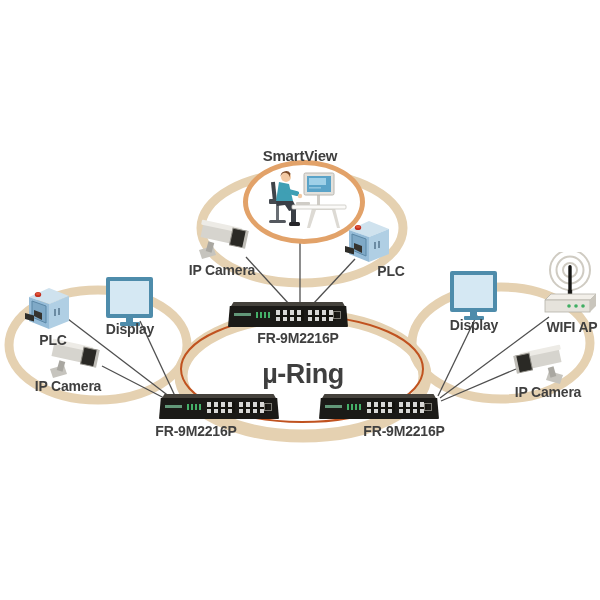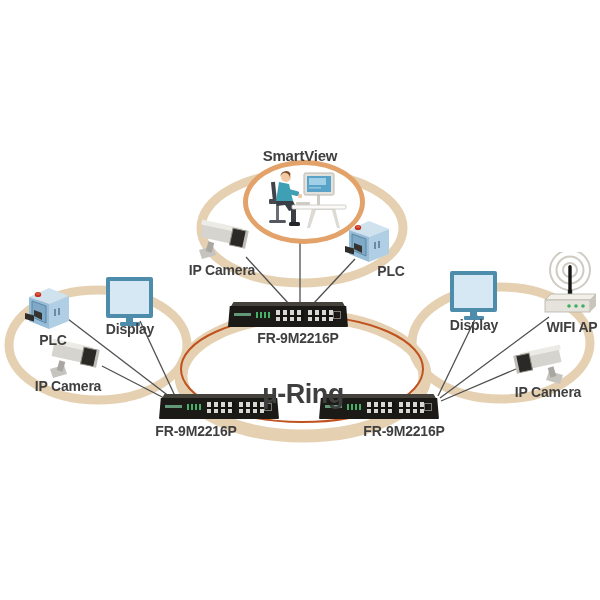--- a/index.html
+++ b/index.html
@@ -216,21 +216,21 @@
     <div class="sw-leds"></div>
     <div class="sw-ports g1"></div>
     <div class="sw-ports g2"></div>
     <div class="sw-uplink"></div>
   </div>
 
   <div class="lbl title" style="left:300px;top:148px;">SmartView</div>
   <div class="lbl" style="left:222px;top:263px;">IP Camera</div>
   <div class="lbl" style="left:391px;top:264px;">PLC</div>
   <div class="lbl" style="left:298px;top:331px;">FR-9M2216P</div>
-  <div class="lbl big" style="left:303px;top:380px;text-align:center;">µ-Ring</div>
+  <div class="lbl big" style="left:303px;top:360px;text-align:center;">µ-Ring</div>
   <div class="lbl" style="left:53px;top:333px;">PLC</div>
   <div class="lbl" style="left:130px;top:322px;">Display</div>
   <div class="lbl" style="left:68px;top:379px;">IP Camera</div>
   <div class="lbl" style="left:196px;top:424px;">FR-9M2216P</div>
   <div class="lbl" style="left:404px;top:424px;">FR-9M2216P</div>
   <div class="lbl" style="left:474px;top:318px;">Display</div>
   <div class="lbl" style="left:572px;top:320px;">WIFI AP</div>
   <div class="lbl" style="left:548px;top:385px;">IP Camera</div>
 </div>
 

